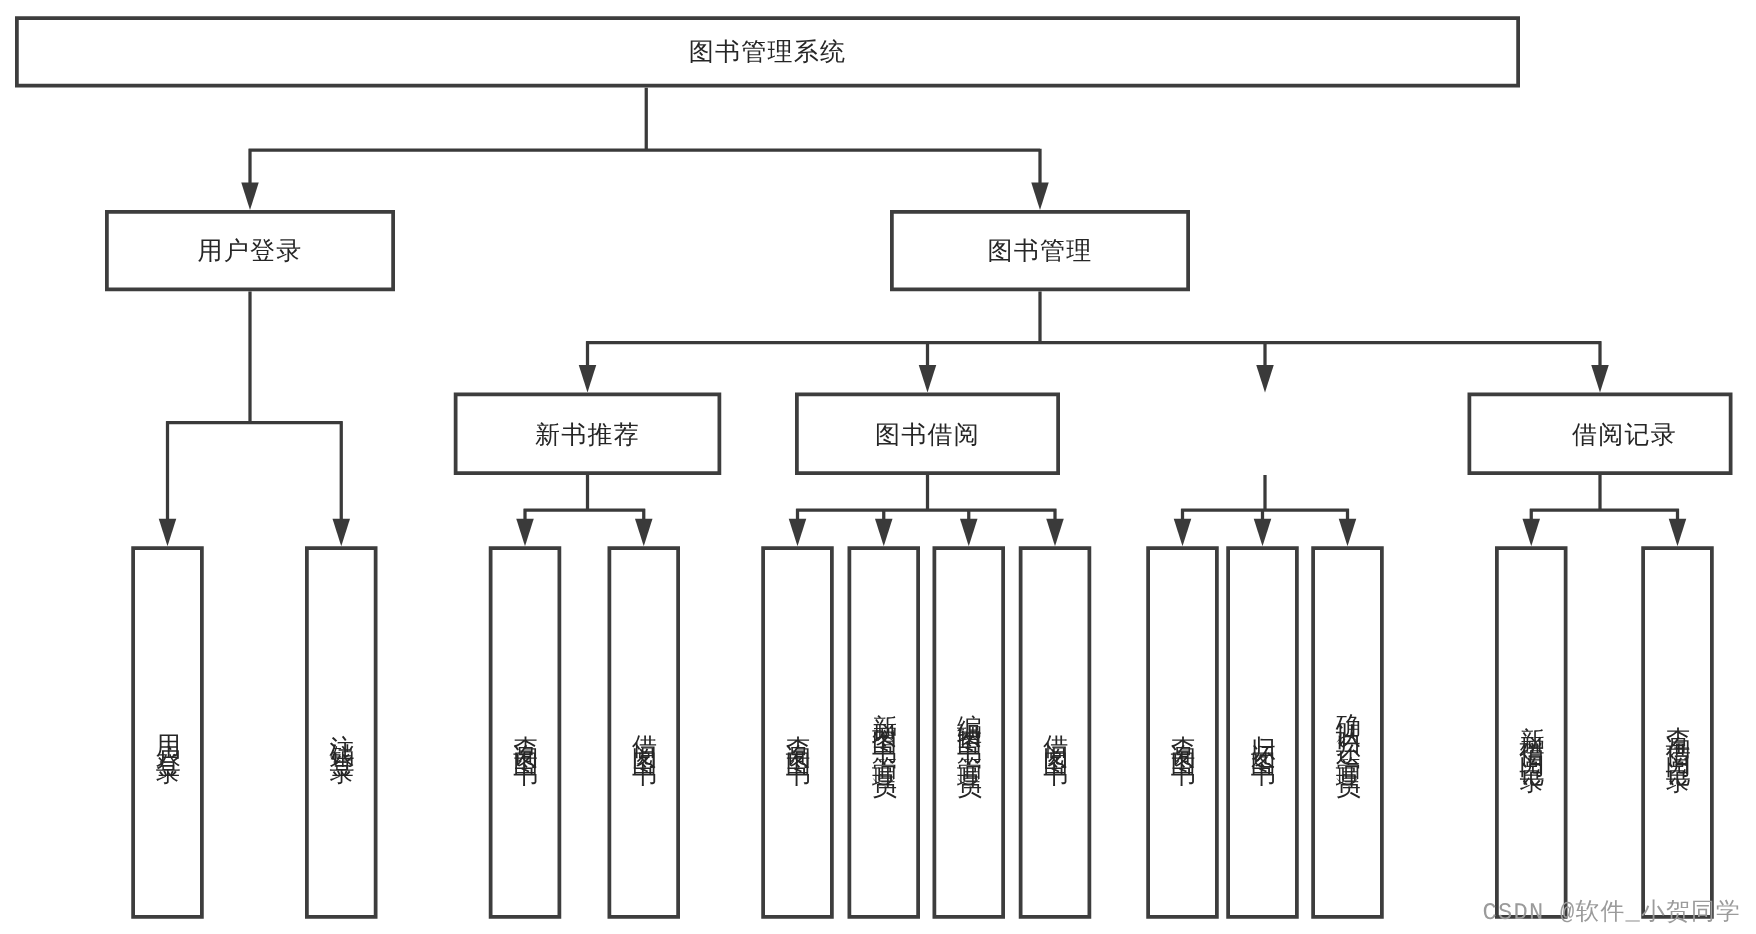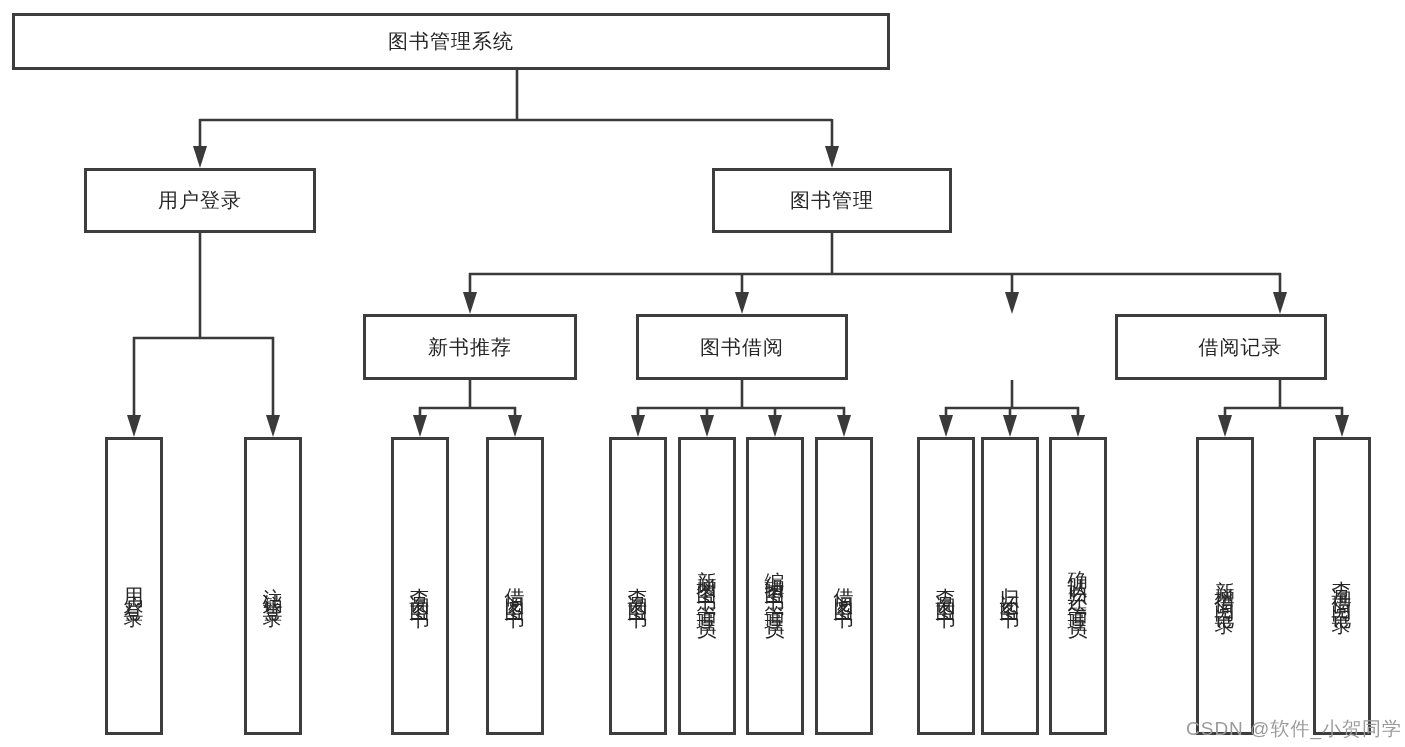--- a/index.html
+++ b/index.html
@@ -47,20 +47,21 @@
   .lvl3 { top: 314px; height: 66px; }
   #watermark {
     position: absolute;
     left: 1186px;
     top: 716px;
     z-index: 5;
     font-size: 19px;
     color: #9b9b9b;
     letter-spacing: 1px;
     white-space: nowrap;
+    font-family: Liberation Mono, monospace;
   }
 </style>
 </head>
 <body>
 
 <div id="canvas">
 
   <svg id="connectors" viewBox="0 0 1405 747" xmlns="http://www.w3.org/2000/svg">
     <g stroke="#3a3a3a" stroke-width="2.6" fill="none">
 
@@ -94,28 +95,28 @@
       <polygon points="768,415 782,415 775,437"></polygon>
       <polygon points="837,415 851,415 844,437"></polygon>
       <polygon points="939,415 953,415 946,437"></polygon>
       <polygon points="1003,415 1017,415 1010,437"></polygon>
       <polygon points="1071,415 1085,415 1078,437"></polygon>
       <polygon points="1218,415 1232,415 1225,437"></polygon>
       <polygon points="1335,415 1349,415 1342,437"></polygon>
     </g>
   </svg>
 
-  <div class="node hnode" style="left:12px; top:13px; width:878px; height:57px;">图书管理系统</div>
+  <div class="node hnode" style="left:12px; top:13px; width:1204px; height:57px;">图书管理系统</div>
 
   <div class="node hnode lvl2" style="left:84px; width:232px;">用户登录</div>
   <div class="node hnode lvl2" style="left:712px; width:240px;font-family:Liberation Serif, serif;">图书管理</div>
 
   <div class="node hnode lvl3" style="left:636px; width:212px;">图书借阅</div>
   <div class="node hnode lvl3" style="left:363px; width:214px;">新书推荐</div>
-  <div class="node hnode lvl3" style="left:1115px; width:212px;padding-left:39px;">借阅记录</div>
+  <div class="node hnode lvl3" style="left:1174px; width:212px;padding-left:39px;">借阅记录</div>
 
   <div class="node vnode" style="left:105px;">用户登录</div>
   <div class="node vnode" style="left:244px;">注销登录</div>
 
   <div class="node vnode" style="left:391px;">查询图书</div>
   <div class="node vnode" style="left:486px;">借阅图书</div>
 
   <div class="node vnode" style="left:609px;">查询图书</div>
   <div class="node vnode" style="left:678px;">新增图书（管理员）</div>
   <div class="node vnode" style="left:746px;">编辑图书（管理员）</div>

